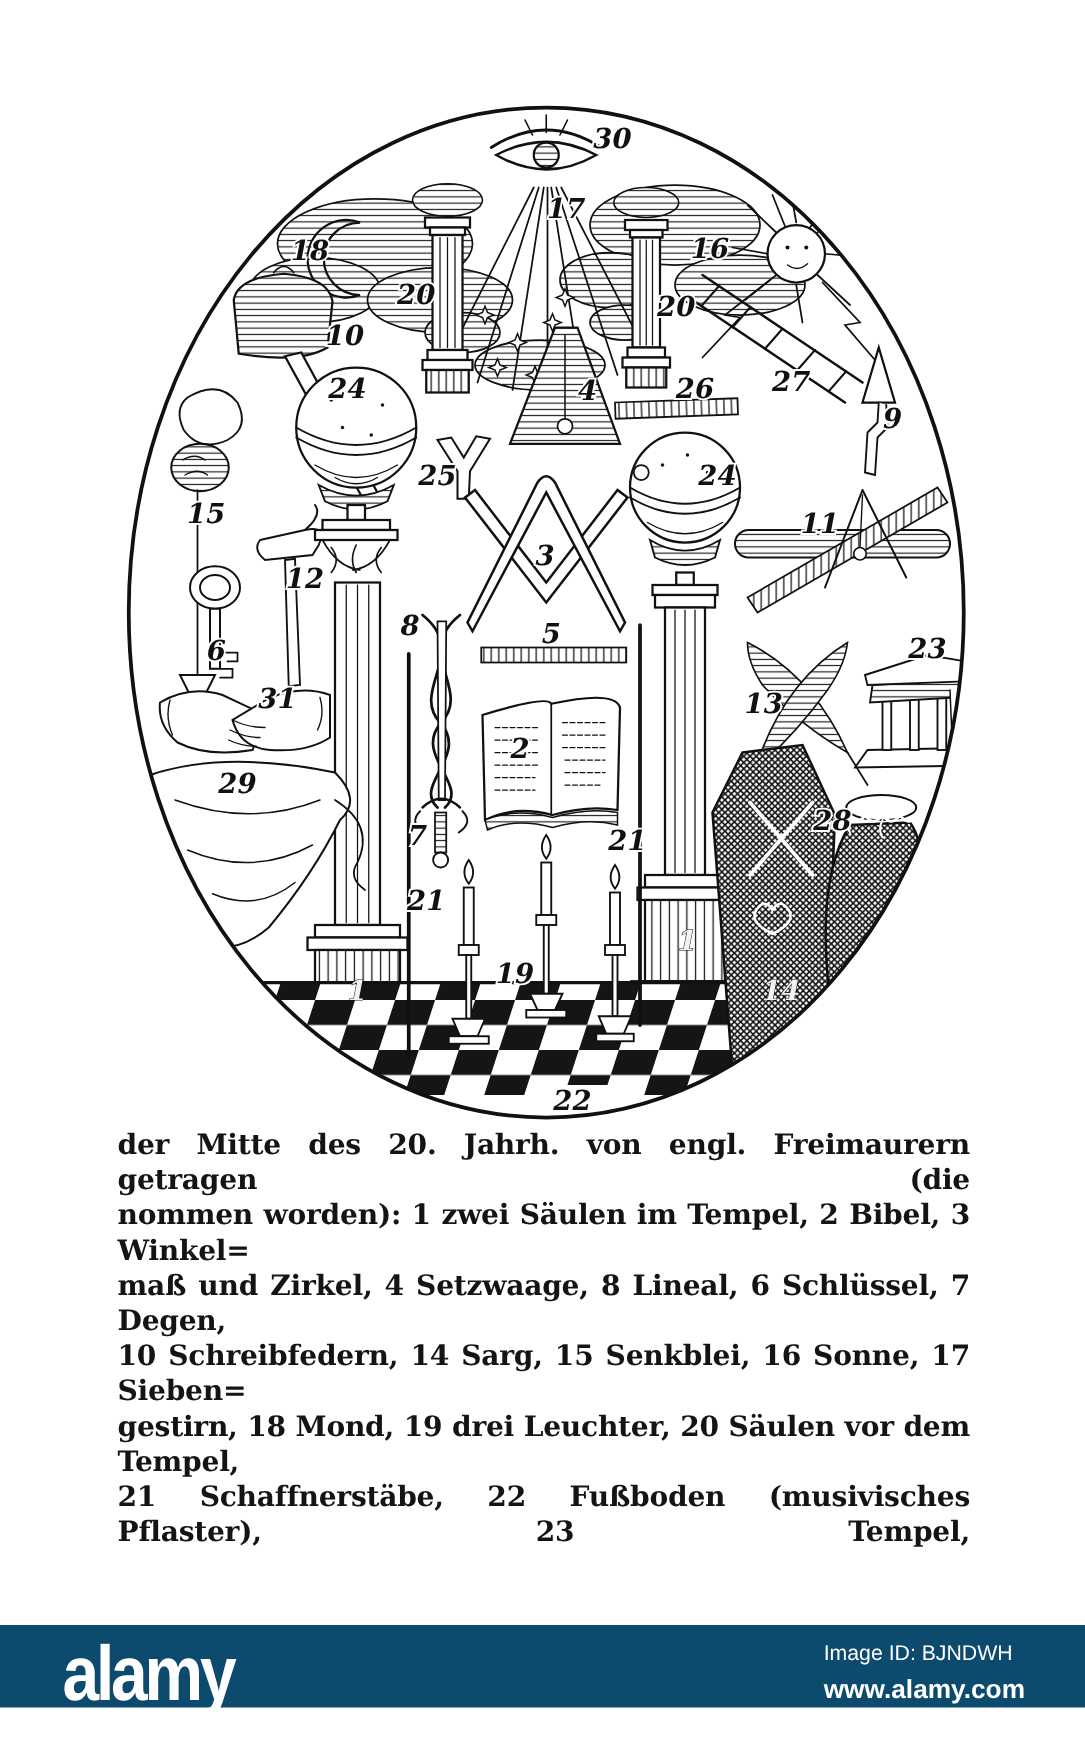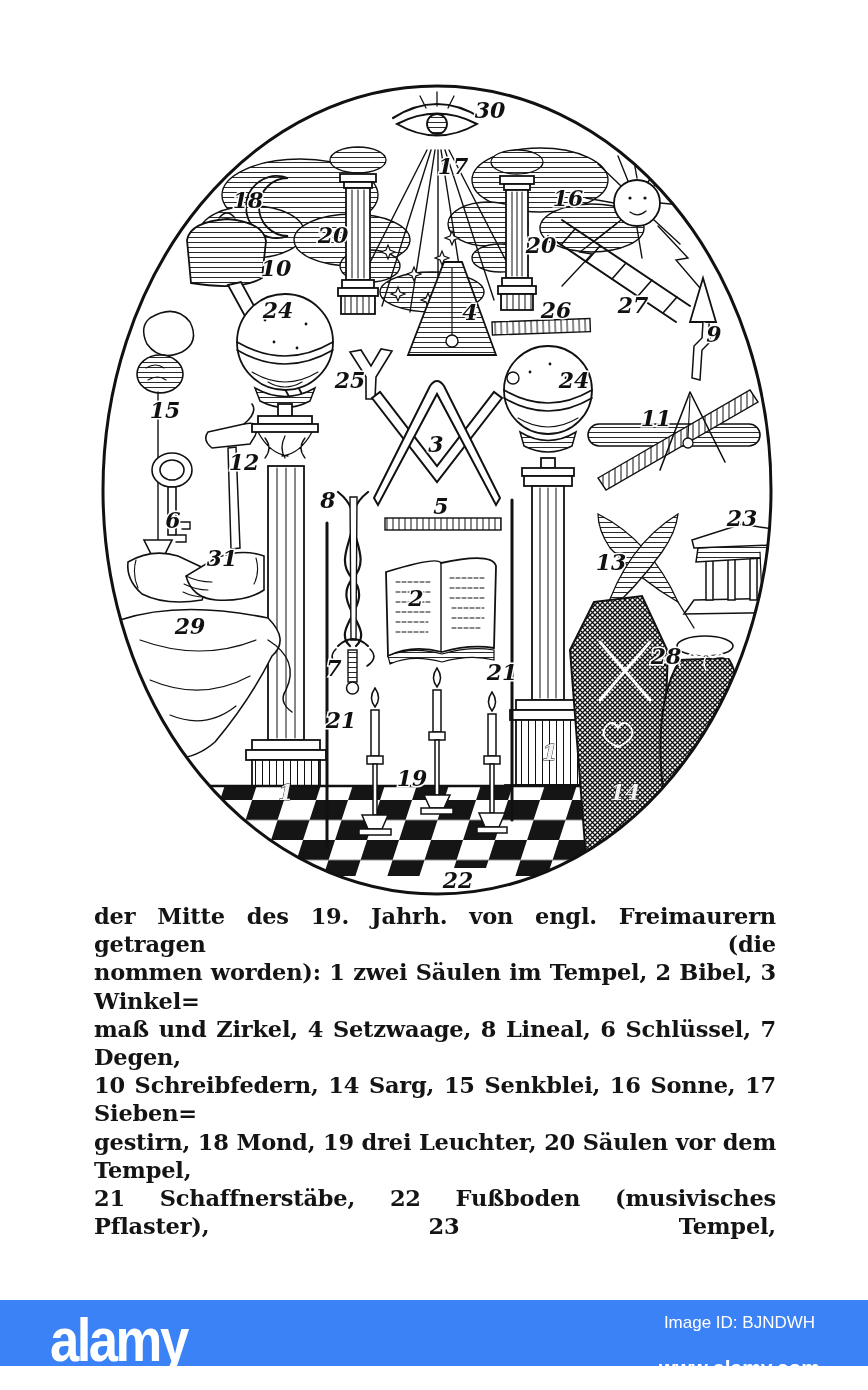--- a/index.html
+++ b/index.html
@@ -6,26 +6,26 @@
   body{width:868px;height:1390px;background:#fff;position:relative;font-family:"DejaVu Serif",serif;}
   .page{position:absolute;inset:0;background:#fff;overflow:hidden;}
   .artwork{position:absolute;left:0;top:0;width:796px;height:900px;margin:0;}
   .artwork svg{display:block;}
   .num{font-family:"DejaVu Serif",serif;font-style:italic;font-weight:bold;font-size:22px;
        fill:#111;stroke:#fff;stroke-width:3px;paint-order:stroke;text-anchor:middle;}
   .num-light{fill:#f2f2f2;stroke:#111;stroke-width:.8px;}
   .caption{position:absolute;left:94px;top:902px;width:682px;color:#141414;
            font-size:22.5px;font-weight:bold;line-height:28.2px;}
   .cl{margin:0;text-align:justify;text-align-last:justify;letter-spacing:-0.2px;white-space:normal;}
-  .footer{position:absolute;left:0;top:1300px;width:868px;height:66px;background:#3b82f6;color:#fff;}
+  .footer{position:absolute;left:0;top:1300px;width:868px;height:66px;background:#0c4a6e;color:#fff;}
   .logo{position:absolute;left:50px;top:4px;font-family:"Liberation Sans",sans-serif;
         font-weight:bold;font-size:62px;letter-spacing:-3px;transform:scaleX(.85);transform-origin:left top;}
-  .meta{position:absolute;right:48px;top:13px;text-align:center;font-family:"Liberation Sans",sans-serif;}
+  .meta{position:absolute;right:48px;top:13px;text-align:left;font-family:"Liberation Sans",sans-serif;}
   .image-id{font-size:17px;font-weight:normal;}
-  .url{font-size:21px;font-weight:bold;margin-top:23px;}
+  .url{font-size:21px;font-weight:bold;margin-top:7px;}
 </style>
 </head>
 <body>
 
 <div class="page">
 
   <figure class="artwork">
     <svg width="868" height="900" viewBox="0 0 868 900">
       <defs>
         <clipPath id="ovalClip">
@@ -367,21 +367,21 @@
         <text class="num num-light" x="550" y="760">1</text>
         <text class="num" x="412" y="786">19</text>
         <text class="num num-light" x="625" y="800">14</text>
         <text class="num" x="666" y="664">28</text>
         <text class="num" x="458" y="888">22</text>
       </g>
     </svg>
   </figure>
 
   <div class="caption">
-    <p class="cl">der Mitte des 19. Jahrh. von engl. Freimaurern getragen (die</p>
+    <p class="cl">der Mitte des 20. Jahrh. von engl. Freimaurern getragen (die</p>
     <p class="cl">nommen worden): 1 zwei Säulen im Tempel, 2 Bibel, 3 Winkel=</p>
     <p class="cl">maß und Zirkel, 4 Setzwaage, 8 Lineal, 6 Schlüssel, 7 Degen,</p>
     <p class="cl">10 Schreibfedern, 14 Sarg, 15 Senkblei, 16 Sonne, 17 Sieben=</p>
     <p class="cl">gestirn, 18 Mond, 19 drei Leuchter, 20 Säulen vor dem Tempel,</p>
     <p class="cl">21 Schaffnerstäbe, 22 Fußboden (musivisches Pflaster), 23 Tempel,</p>
 
   </div>
 
   <footer class="footer">
     <div class="logo">alamy</div>

